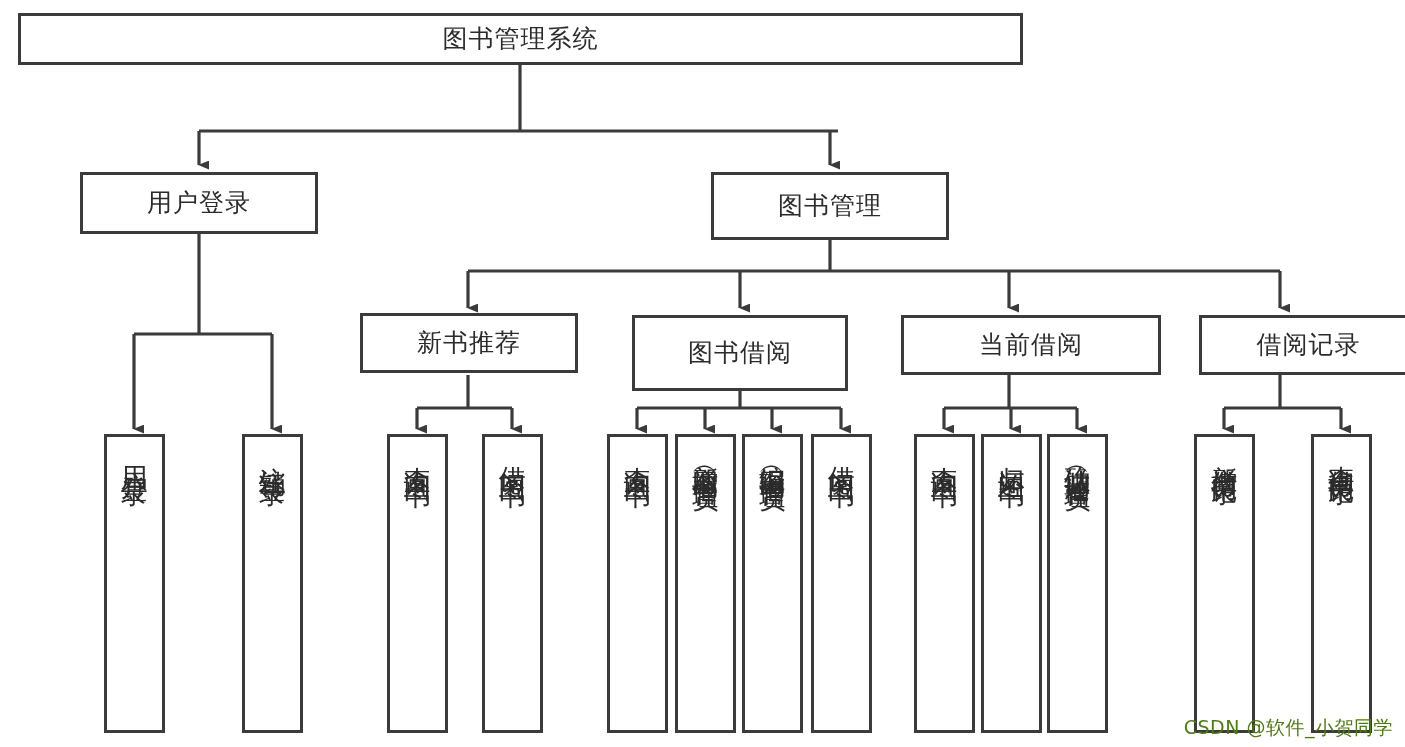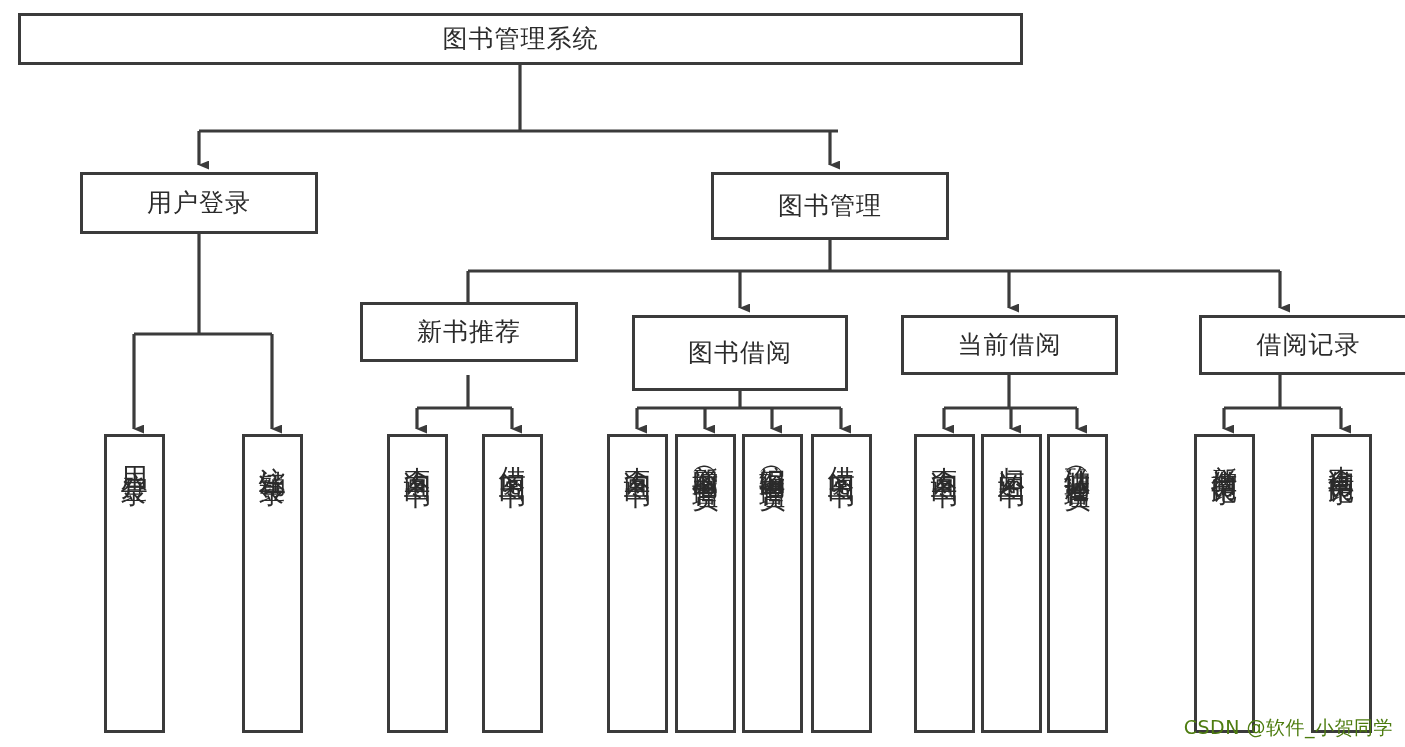--- a/index.html
+++ b/index.html
@@ -132,29 +132,29 @@
   </div>
 
   <div class="node-box lvl1" style="left:80px;top:172px;width:238px;height:62px;">
     <span class="node-label">用户登录</span>
   </div>
 
   <div class="node-box lvl1" style="left:711px;top:172px;width:238px;height:68px;">
     <span class="node-label">图书管理</span>
   </div>
 
-  <div class="node-box lvl2" style="left:360px;top:302px;width:218px;height:60px;text-align:center;">
+  <div class="node-box lvl2" style="left:360px;top:313px;width:218px;height:60px;text-align:center;">
     <span class="node-label">新书推荐</span>
   </div>
 
   <div class="node-box lvl2" style="left:632px;top:315px;width:216px;height:76px;">
     <span class="node-label">图书借阅</span>
   </div>
 
-  <div class="node-box lvl2" style="left:901px;top:315px;width:217px;height:60px;">
+  <div class="node-box lvl2" style="left:901px;top:315px;width:260px;height:60px;">
     <span class="node-label">当前借阅</span>
   </div>
 
   <div class="node-box lvl2" style="left:1199px;top:315px;width:219px;height:60px;">
     <span class="node-label">借阅记录</span>
   </div>
 
   <div class="node-box leaf" style="left:104px;top:434px;width:61px;height:299px;">
     <span class="leaf-label">用户登录</span>
   </div>

